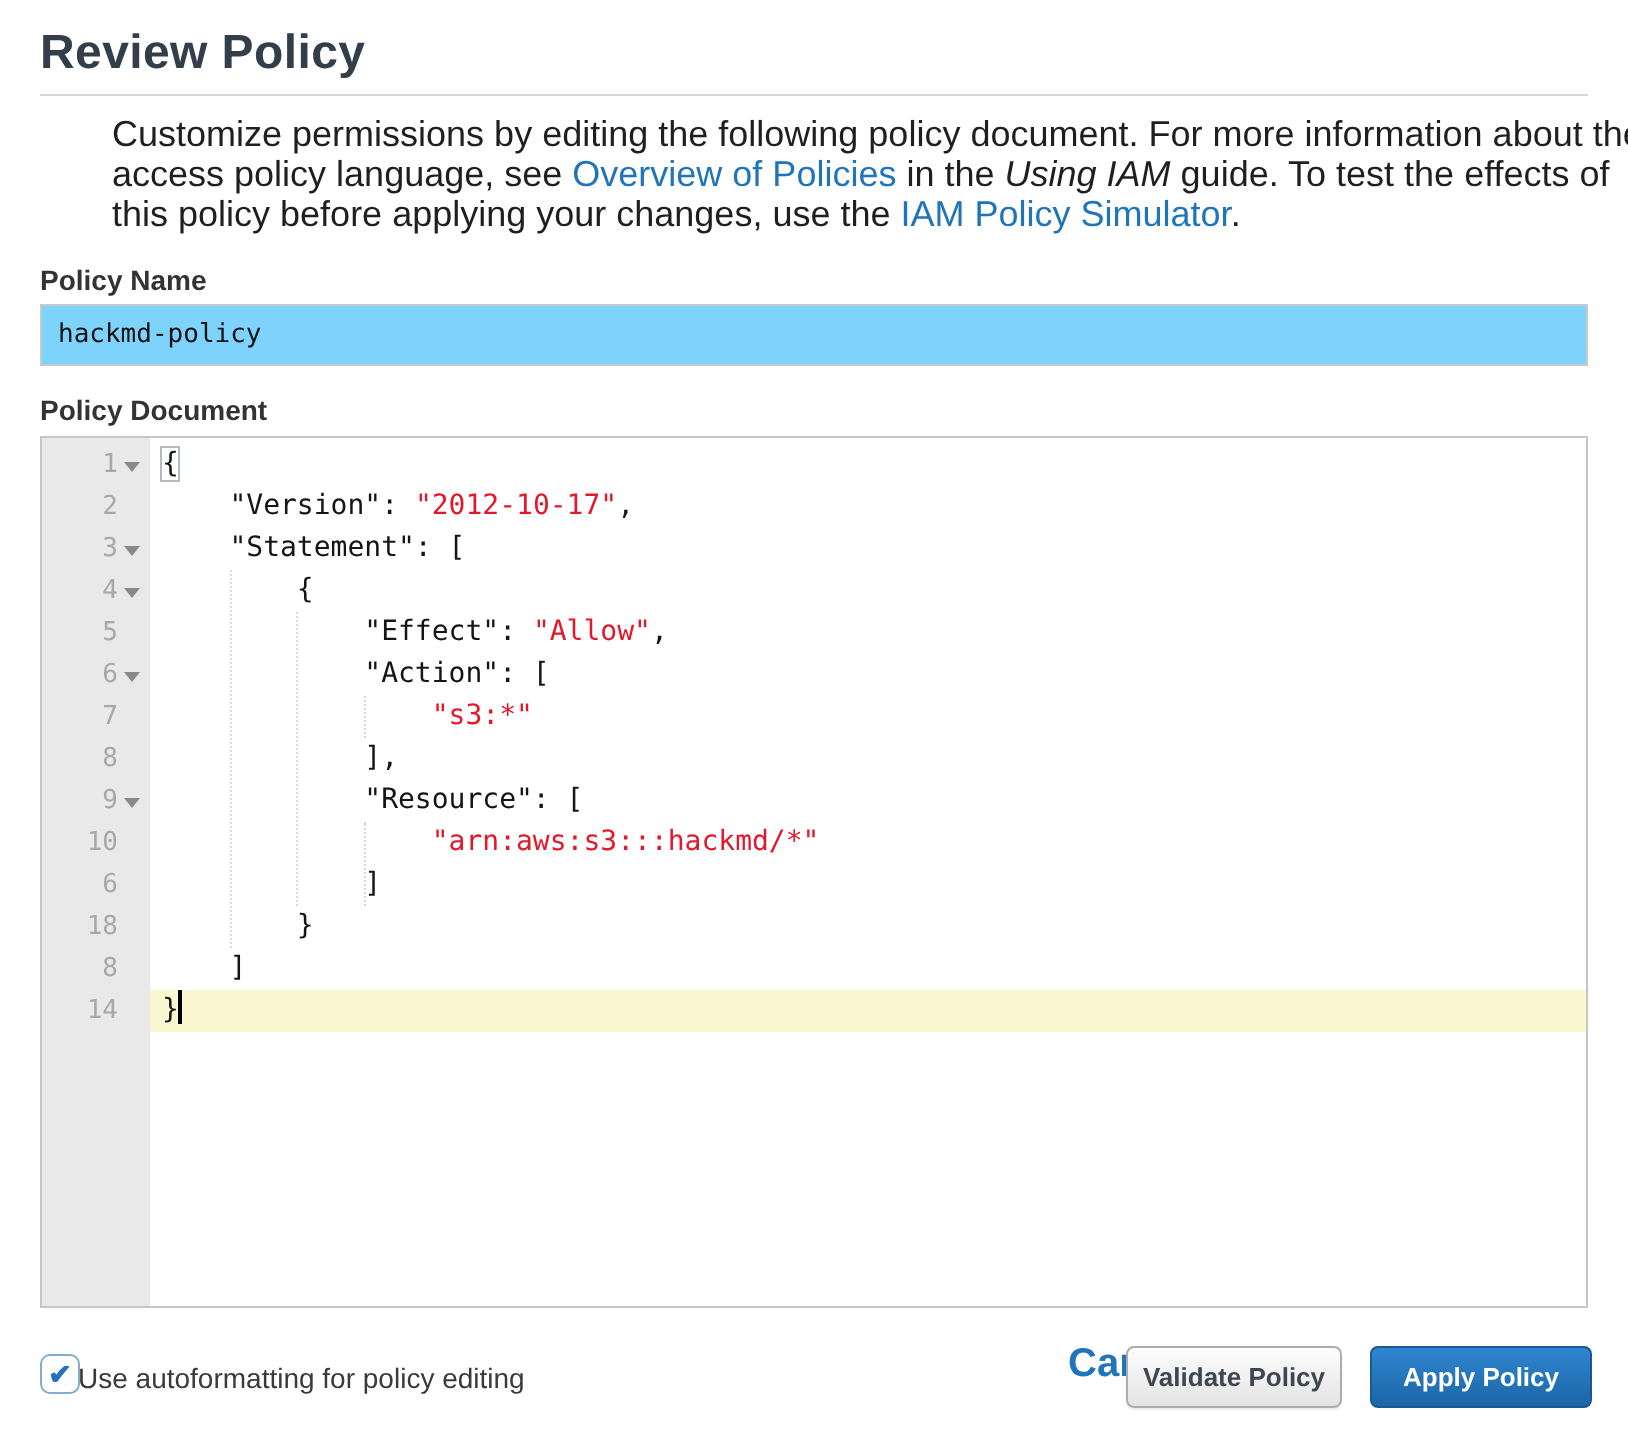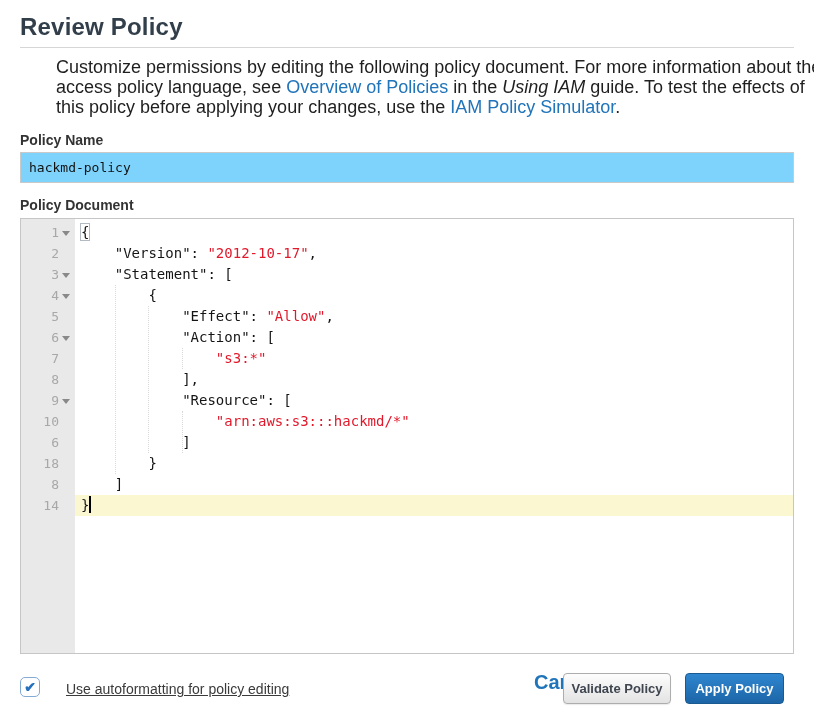--- a/index.html
+++ b/index.html
@@ -49,29 +49,29 @@
   .g2 { left:127px; top:87px;  height:147px; }
   .g3 { left:161px; top:129px; height:21px; }
   .g4 { left:161px; top:192px; height:42px; }
 
   .checkbox { position:absolute; left:20px; top:677px; width:20px; height:20px;
     border:1px solid #84abd4; border-radius:5px; background:#fff; text-align:center;
     cursor:pointer; }
   .checkbox .mark { display:none; color:var(--accent,#2470bd); font-size:14px; font-weight:bold;
     line-height:18px; }
   .checkbox.on .mark { display:block; }
-  .checkbox-label { position:absolute; left:66px; top:681px; font-size:14px; color:#3a3a3a;text-decoration:underline; }
+  .checkbox-label { position:absolute; left:39px; top:681px; font-size:14px; color:#3a3a3a; }
 
   .cancel-link { position:absolute; left:490px; top:671px; font-size:20px; font-weight:bold;
     color:var(--link,#2074ba); text-decoration:none;margin-left:44px; }
   .btn { position:absolute; top:673px; height:31px; border-radius:4px; font-size:13px;
     font-weight:bold; font-family:"Liberation Sans", sans-serif; cursor:pointer; }
   .btn-validate { left:563px; width:108px; border:1px solid #adadad; color:#3f4650;
     background:linear-gradient(#fdfdfd,#e3e3e3); box-shadow:0 1px 1px rgba(0,0,0,0.08); }
-  .btn-apply { left:685px; width:99px; border:1px solid #195a92; color:#fff;
+  .btn-apply { left:685px; width:111px; border:1px solid #195a92; color:#fff;
     background:linear-gradient(#2f86cf,#1c65a7); }
 </style>
 </head>
 <body>
 
 <h1 class="page-title">Review Policy</h1>
 <div class="title-rule"></div>
 
 <p class="intro"><span>Customize permissions by editing the following policy document. For more information about the access policy language, see </span><a href="#">Overview of Policies</a><span> in the </span><em>Using IAM</em><span> guide. To test the effects of this policy before applying your changes, use the </span><a href="#">IAM Policy Simulator</a><span>.</span></p>
 

